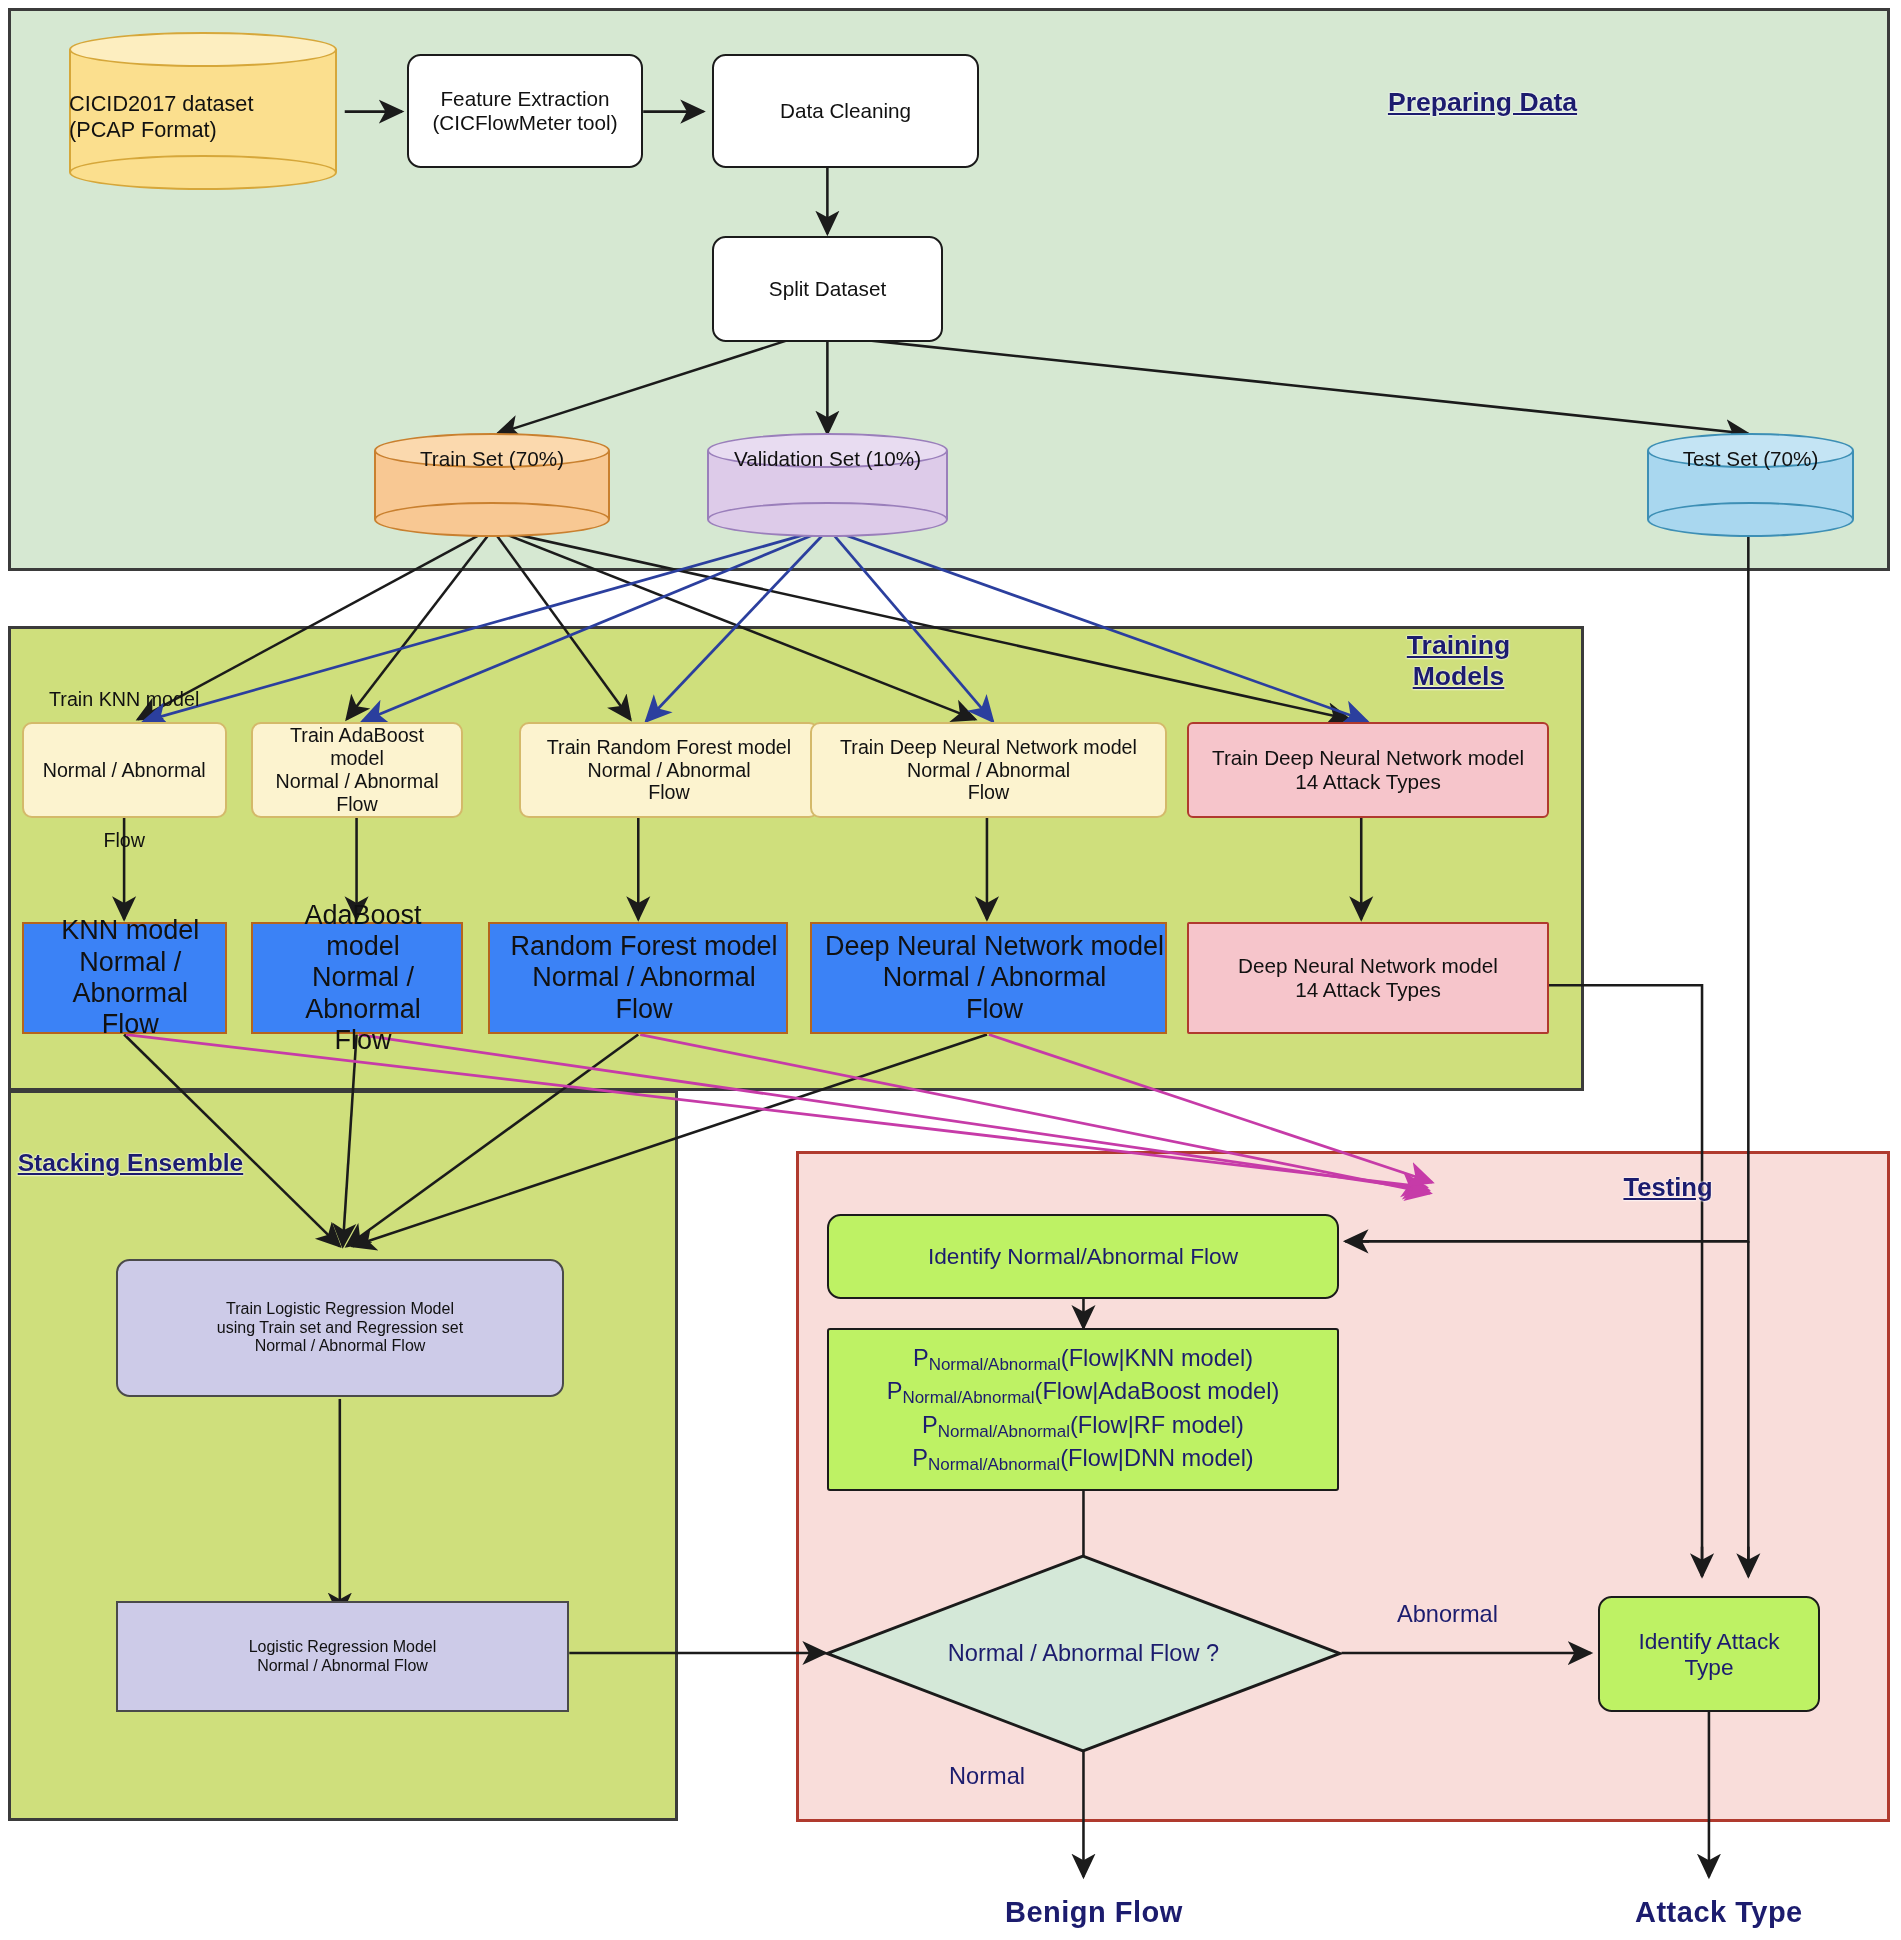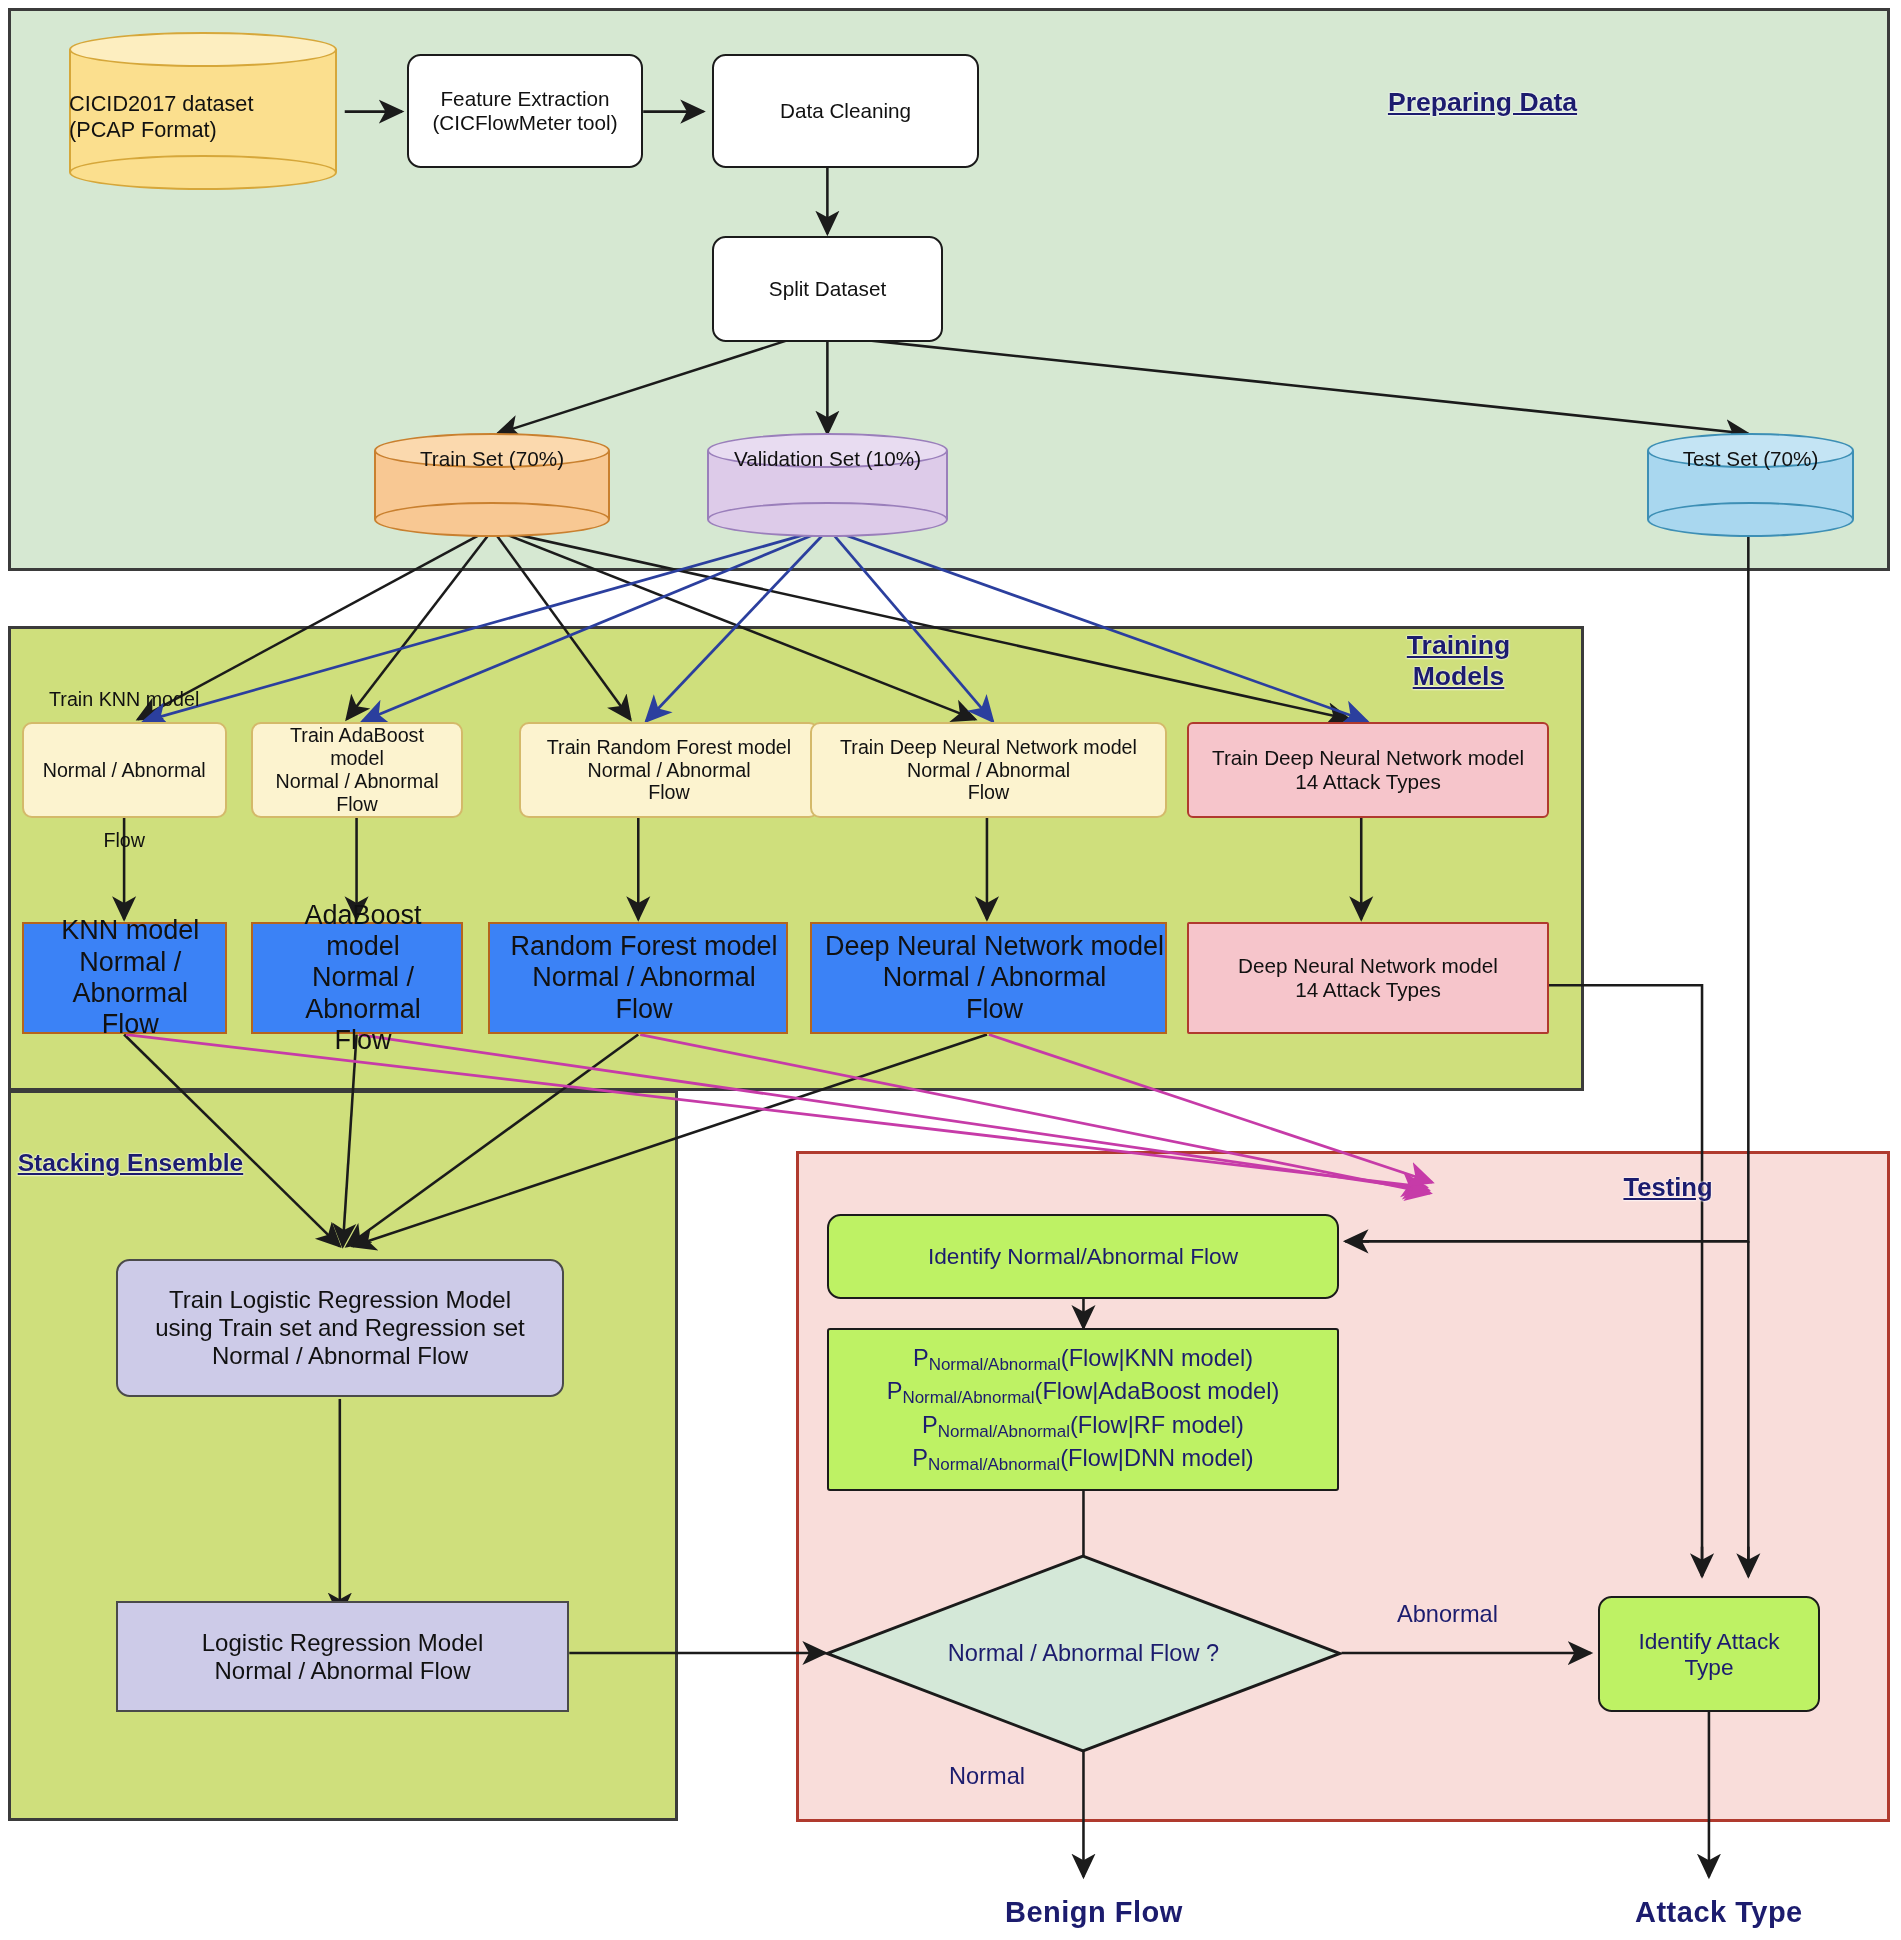--- a/index.html
+++ b/index.html
@@ -19,21 +19,21 @@
 
   .node{position:absolute;box-sizing:border-box;z-index:6;
     display:flex;align-items:center;justify-content:center;text-align:center;
     line-height:1.16;color:#111;}
 
   .white-box{background:#ffffff;border:2.5px solid #1b1b1b;border-radius:13.8px;font-size:20.7px;}
   .cream-box{background:#fcf3cf;border:2px solid #d4b96a;border-radius:9.9px;font-size:19.7px;}
   .orange-box{background:#3b82f6;border:2px solid #b5651d;font-size:27px;padding-left:12px;}
   .pink-box{background:#f6c5cb;border:2px solid #b03a2e;border-radius:5.9px;font-size:20.7px;}
   .pink-box.sq{border-radius:2px;}
-  .purple-box{background:#cdcbe8;border:2.5px solid #4a4a4a;font-size:24px;}
+  .purple-box{background:#cdcbe8;border:2.5px solid #4a4a4a;font-size:16px;}
   .purple-box.round{border-radius:13.8px;}
   .mint-box{background:#bef264;border:2.5px solid #1b1b1b;border-radius:13.8px;font-size:22.7px;color:#1c1c6e;}
   .mint-box.sq{border-radius:3px;}
 
   .cyl{position:absolute;z-index:6;}
   .cyl .body{position:absolute;left:0;right:0;top:17.7px;bottom:17.7px;box-sizing:border-box;border-left-width:2.5px;border-right-width:2.5px;border-style:solid;border-top:none;border-bottom:none;}
   .cyl .top{position:absolute;left:0;right:0;top:0;height:35px;border-radius:50%;box-sizing:border-box;border-width:2.5px;border-style:solid;}
   .cyl .bot{position:absolute;left:0;right:0;bottom:0;height:35px;border-radius:50%;box-sizing:border-box;border-width:2.5px;border-style:solid;}
   .cyl .lbl{position:absolute;left:0;right:0;top:0;bottom:0;display:flex;align-items:flex-start;
     justify-content:center;text-align:center;z-index:3;line-height:1.2;color:#111;}

